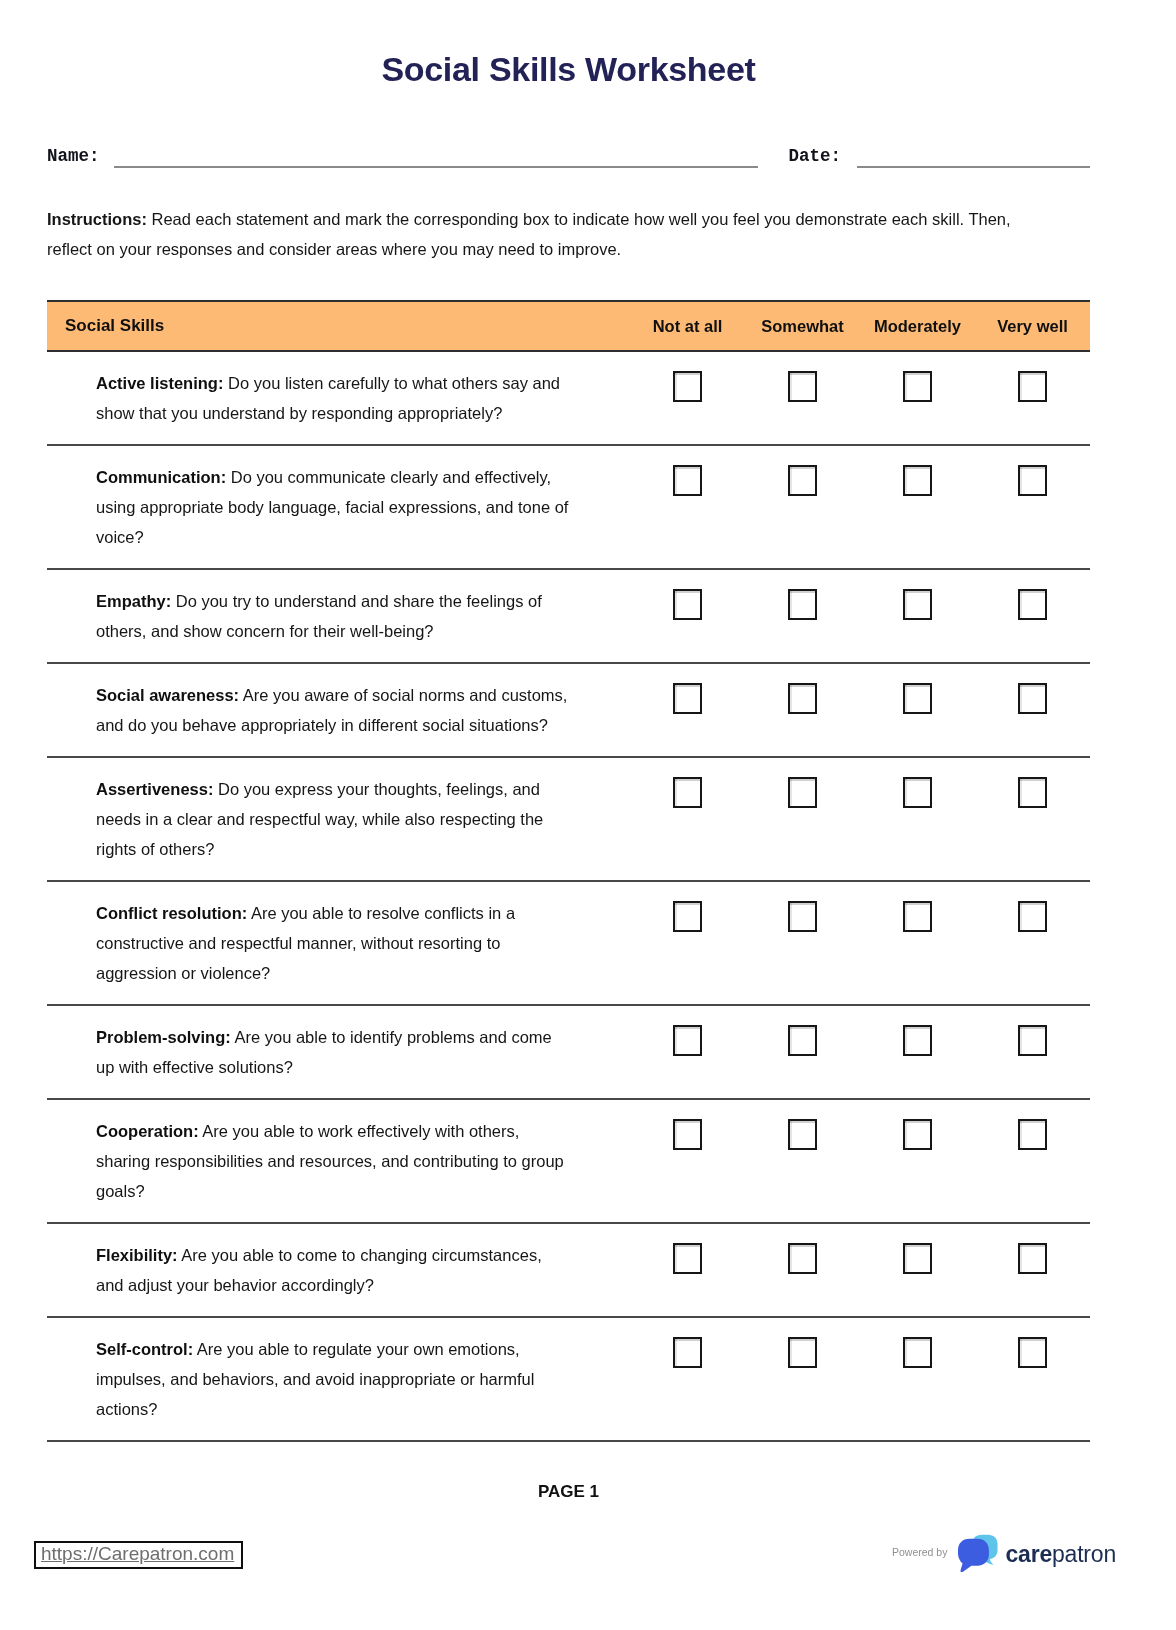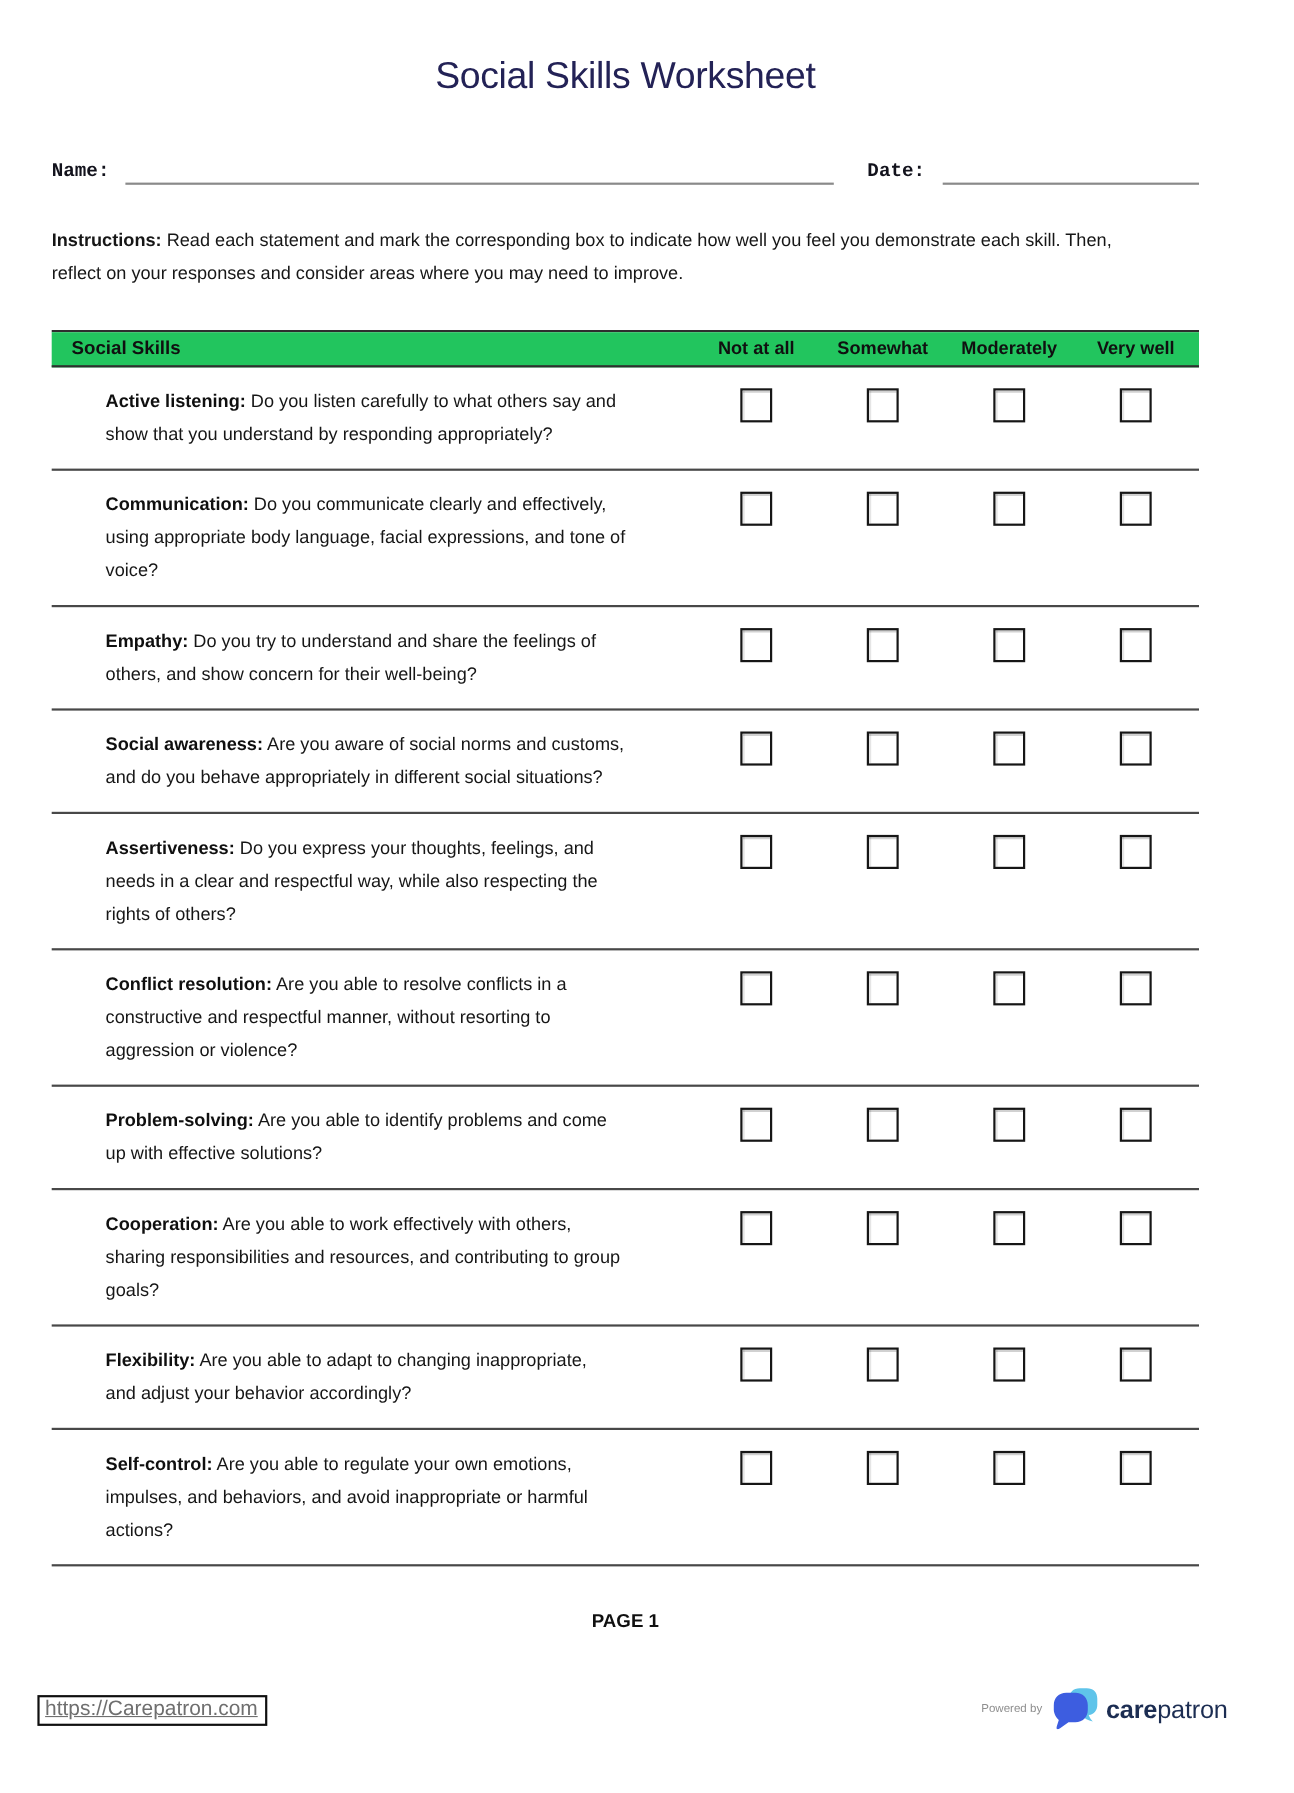--- a/index.html
+++ b/index.html
@@ -17,21 +17,21 @@
   }
   .content {
     margin-left: 47px;
     width: 1043px;
   }
   
   .title {
     padding-top: 48px;
     text-align: center;
     font-size: 34px;
-    font-weight: normal;
+    font-weight: bold;
     letter-spacing: -0.3px;
     color: #232256;
     line-height: 42px;
   }
   
   .name-date-row {
     margin-top: 50px;
     display: flex;
     align-items: flex-end;
     height: 28px;
@@ -61,22 +61,22 @@
   .instructions .bold-label { font-weight: bold; }
   .preline { white-space: pre-line; }
   
   .skills-table {
     margin-top: 36px;
     border-top: 2px solid #2e2e2e;
   }
   .table-header {
     display: flex;
     align-items: center;
-    height: 32px;
-    background: #22c55e;
+    height: 50px;
+    background: #fdba74;
     border-bottom: 2px solid #2e2e2e;
   }
   .cell-text {
     flex: 1;
     padding-left: 18px;
     padding-right: 40px;
   }
   .cell-opt {
     width: 115px;
     flex-shrink: 0;
@@ -331,21 +331,21 @@
             </div>
             <div class="cell-opt">
               <span class="checkbox"></span>
             </div>
             <div class="cell-opt">
               <span class="checkbox"></span>
             </div>
           </div>
           <div class="table-row">
             <div class="cell-text">
-              <div class="row-text"><span class="skill-name">Flexibility:</span><span class="preline"> Are you able to adapt to changing inappropriate,
+              <div class="row-text"><span class="skill-name">Flexibility:</span><span class="preline"> Are you able to come to changing circumstances,
 and adjust your behavior accordingly?</span></div>
             </div>
             <div class="cell-opt">
               <span class="checkbox"></span>
             </div>
             <div class="cell-opt">
               <span class="checkbox"></span>
             </div>
             <div class="cell-opt">
               <span class="checkbox"></span>

